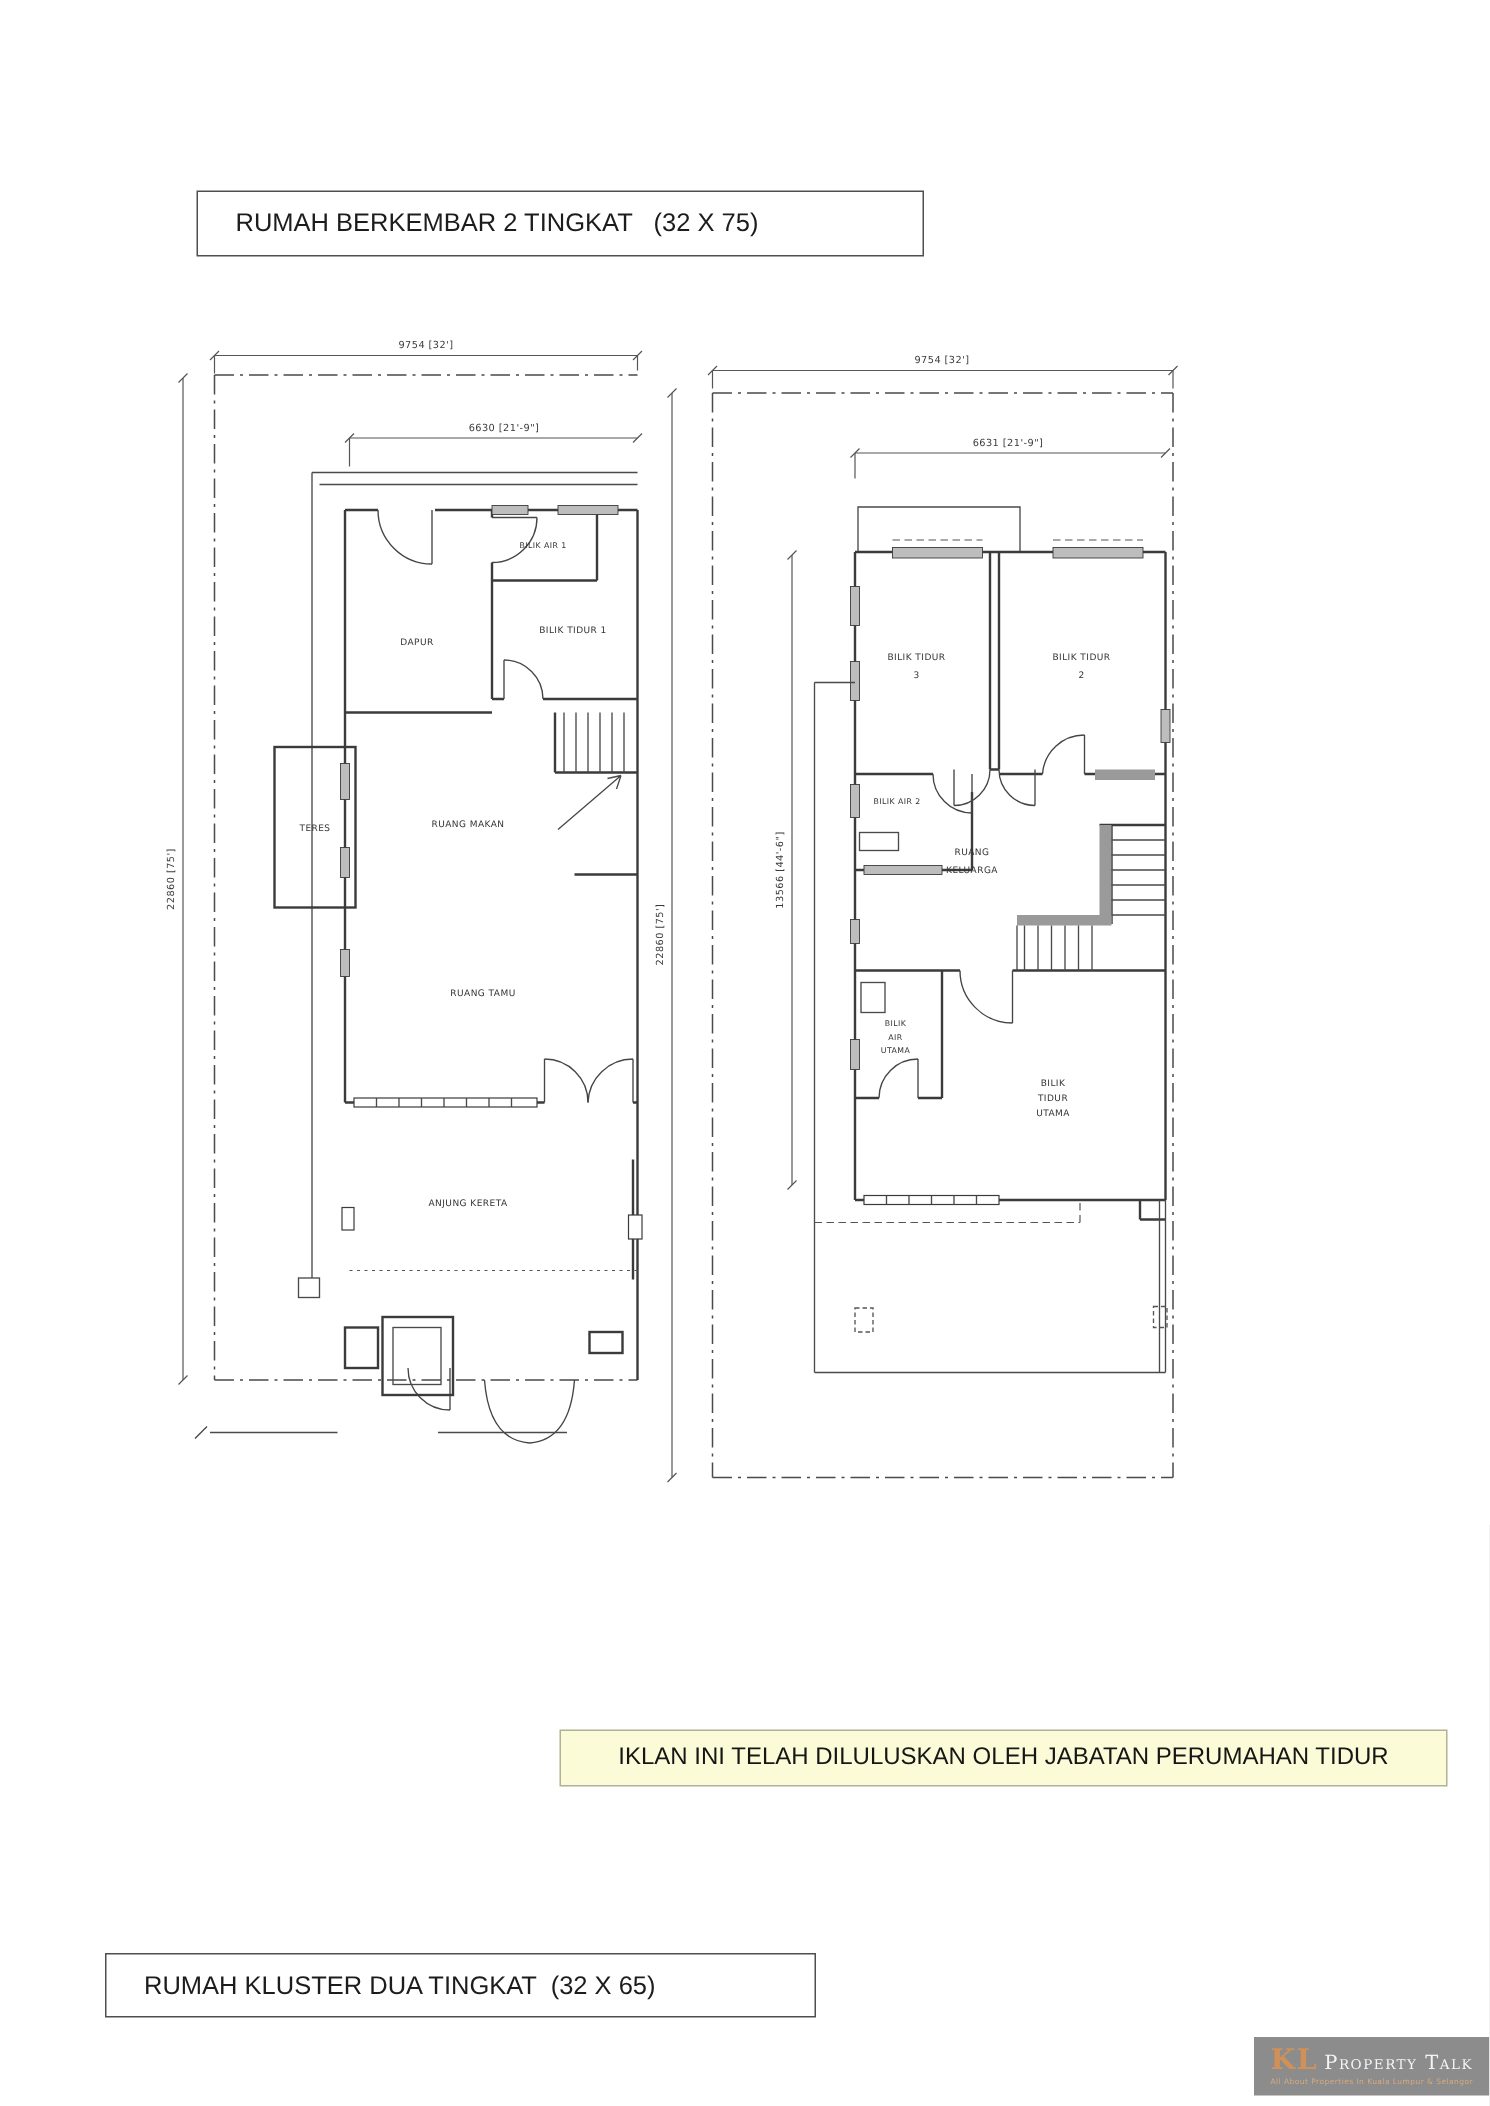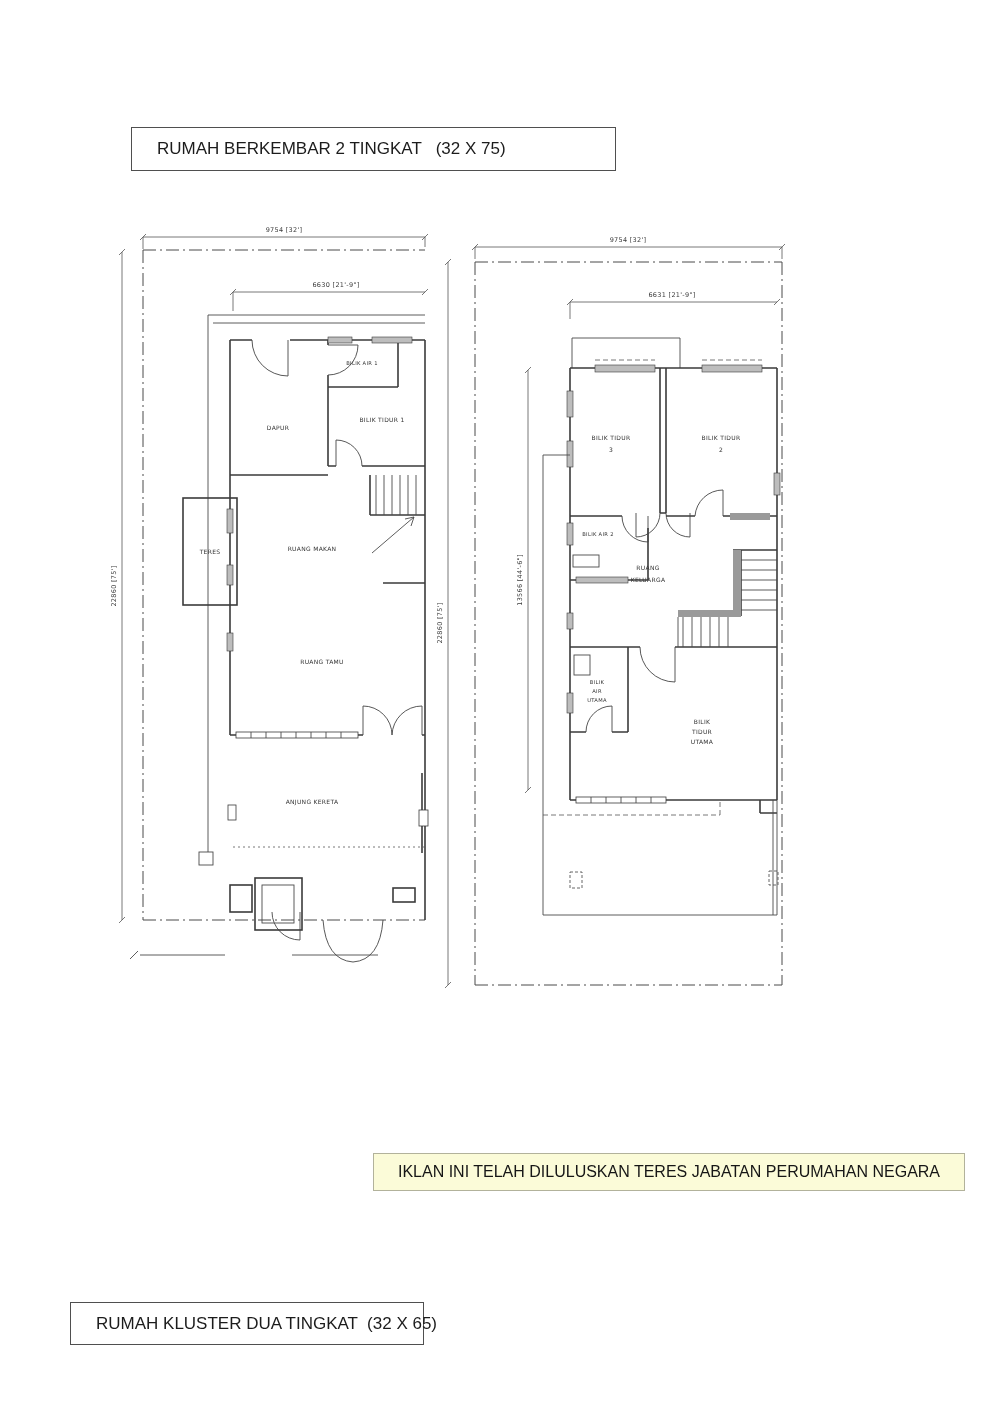--- a/index.html
+++ b/index.html
@@ -243,21 +243,28 @@
       <text class="lbls" x="167" y="461">BILIK</text>
       <text class="lbls" x="167" y="470">AIR</text>
       <text class="lbls" x="167" y="479">UTAMA</text>
       <text class="lbl" x="272" y="501">BILIK</text>
       <text class="lbl" x="272" y="511">TIDUR</text>
       <text class="lbl" x="272" y="521">UTAMA</text>
     </g>
   </svg>
 
   <div class="banner">
-    <span>IKLAN INI TELAH DILULUSKAN TERES JABATAN PERUMAHAN NEGARA</span>
-  </div>
-
-  <div class="box" style="left:70px;top:1302px;width:354px;height:43px;text-align:center;">
+    <span>IKLAN INI TELAH DILULUSKAN OLEH JABATAN PERUMAHAN TIDUR</span>
+  </div>
+
+  <div class="box" style="left:70px;top:1302px;width:474px;height:43px;text-align:center;">
     <span>RUMAH KLUSTER DUA TINGKAT  (32 X 65)</span>
   </div>
 
+  <div class="logo">
+    <div class="logo-row">
+      <span class="logo-kl">KL</span>
+      <span class="logo-name">Property Talk</span>
+    </div>
+    <div class="logo-tag">All About Properties In Kuala Lumpur &amp; Selangor</div>
+  </div>
 
 </div>
 
 </body></html>

